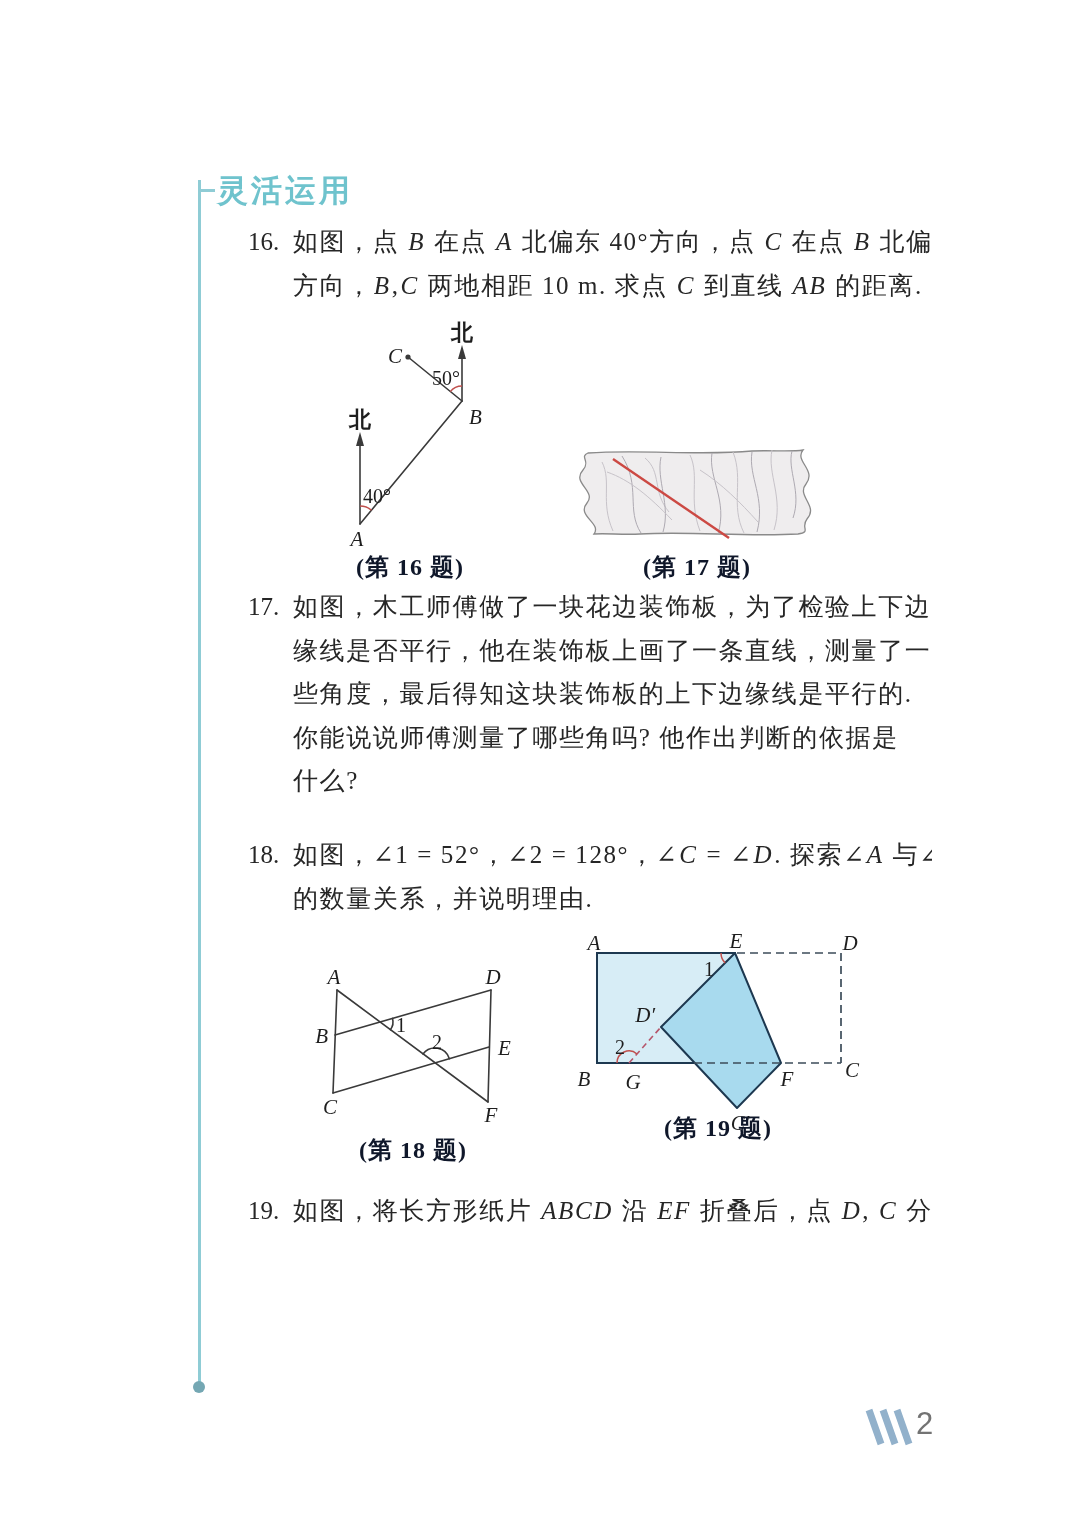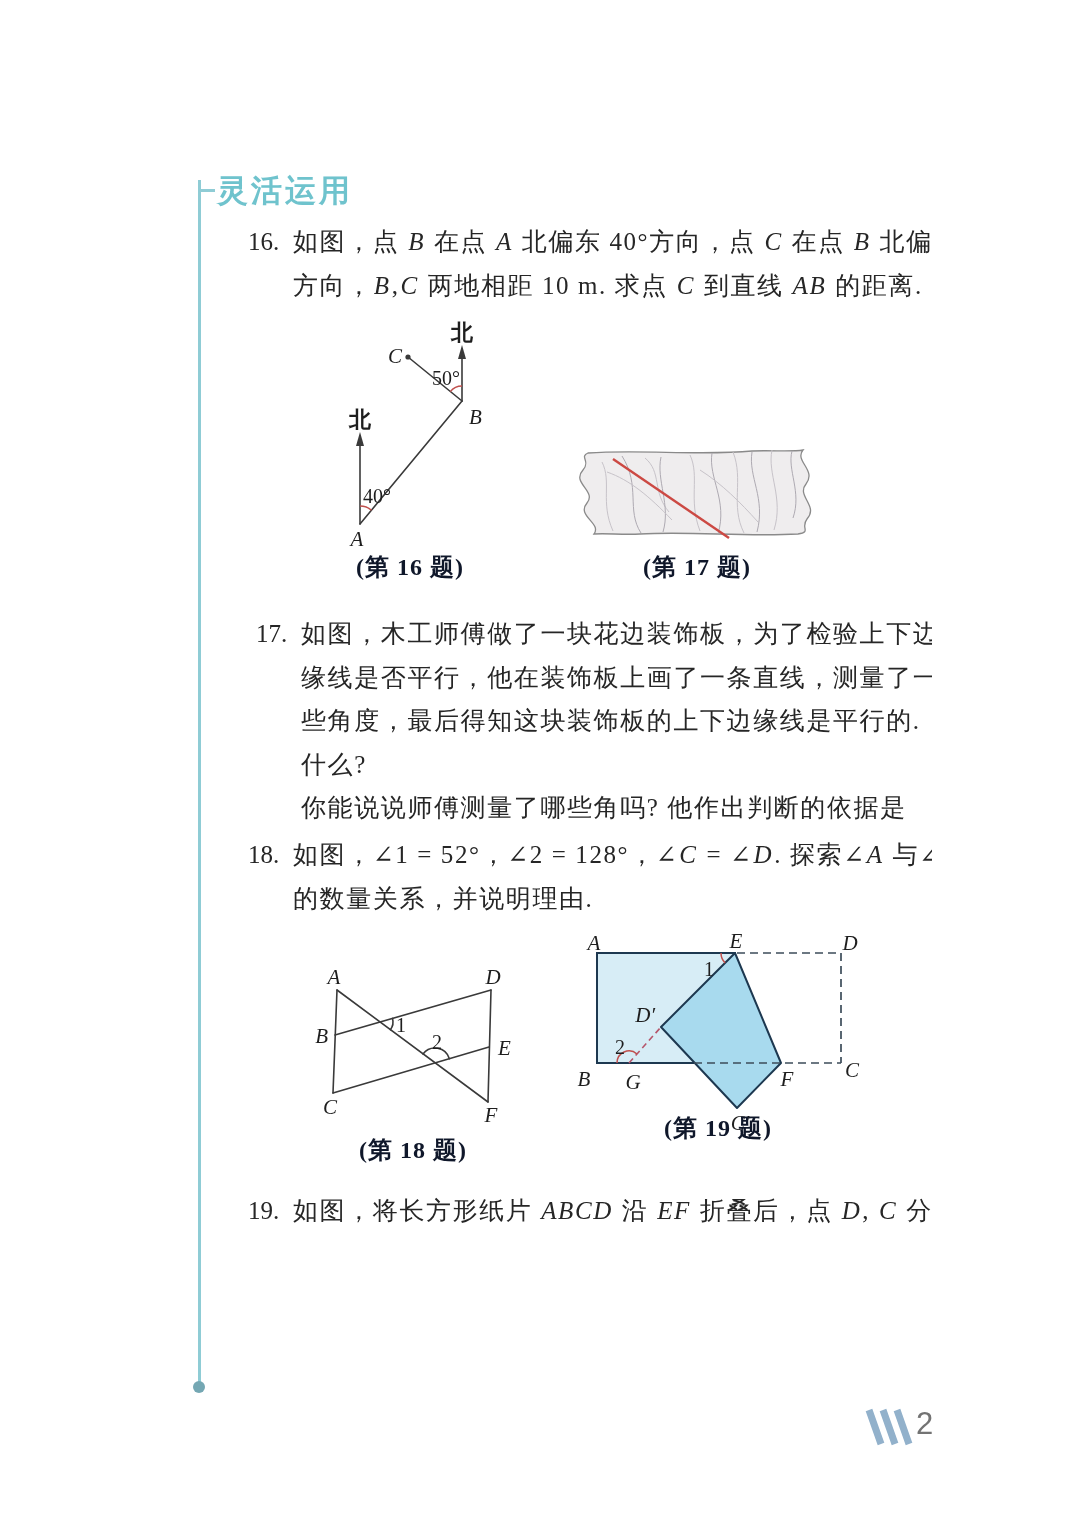--- a/index.html
+++ b/index.html
@@ -116,28 +116,28 @@
       <path class="vein2" d="M 752,452 C 748,477 766,498 757,532"></path>
       <path class="vein" d="M 772,450 C 767,474 784,498 774,530"></path>
       <path class="vein2" d="M 792,451 C 787,470 802,492 793,518"></path>
       <path class="vein" d="M 607,472 C 630,480 650,497 672,520"></path>
       <path class="vein" d="M 700,470 C 722,484 740,502 758,522"></path>
     </g>
     <line class="redline" x1="613" y1="459" x2="729" y2="538"></line>
   </svg>
   <div class="caption" style="left:612px;top:551px;">(第 17 题)</div>
 
-  <div class="problem" style="top:612px;margin-left:8px;">
+  <div class="problem" style="top:585px;">
     <span class="pnum">17.</span>
     <div class="plines">
       <div class="pline">如图，木工师傅做了一块花边装饰板，为了检验上下边</div>
       <div class="pline">缘线是否平行，他在装饰板上画了一条直线，测量了一</div>
       <div class="pline">些角度，最后得知这块装饰板的上下边缘线是平行的.</div>
+      <div class="pline">你能说说师傅测量了哪些角吗? 他作出判断的依据是</div>
       <div class="pline">什么?</div>
-      <div class="pline">你能说说师傅测量了哪些角吗? 他作出判断的依据是</div>
     </div>
   </div>
 
   <div class="problem" style="top:833px;">
     <span class="pnum">18.</span>
     <div class="plines">
       <div class="pline">如图，∠1 = 52°，∠2 = 128°，∠<i class="mv">C</i> = ∠<i class="mv">D</i>. 探索∠<i class="mv">A</i> 与∠<i class="mv">F</i></div>
       <div class="pline">的数量关系，并说明理由.</div>
     </div>
   </div>

